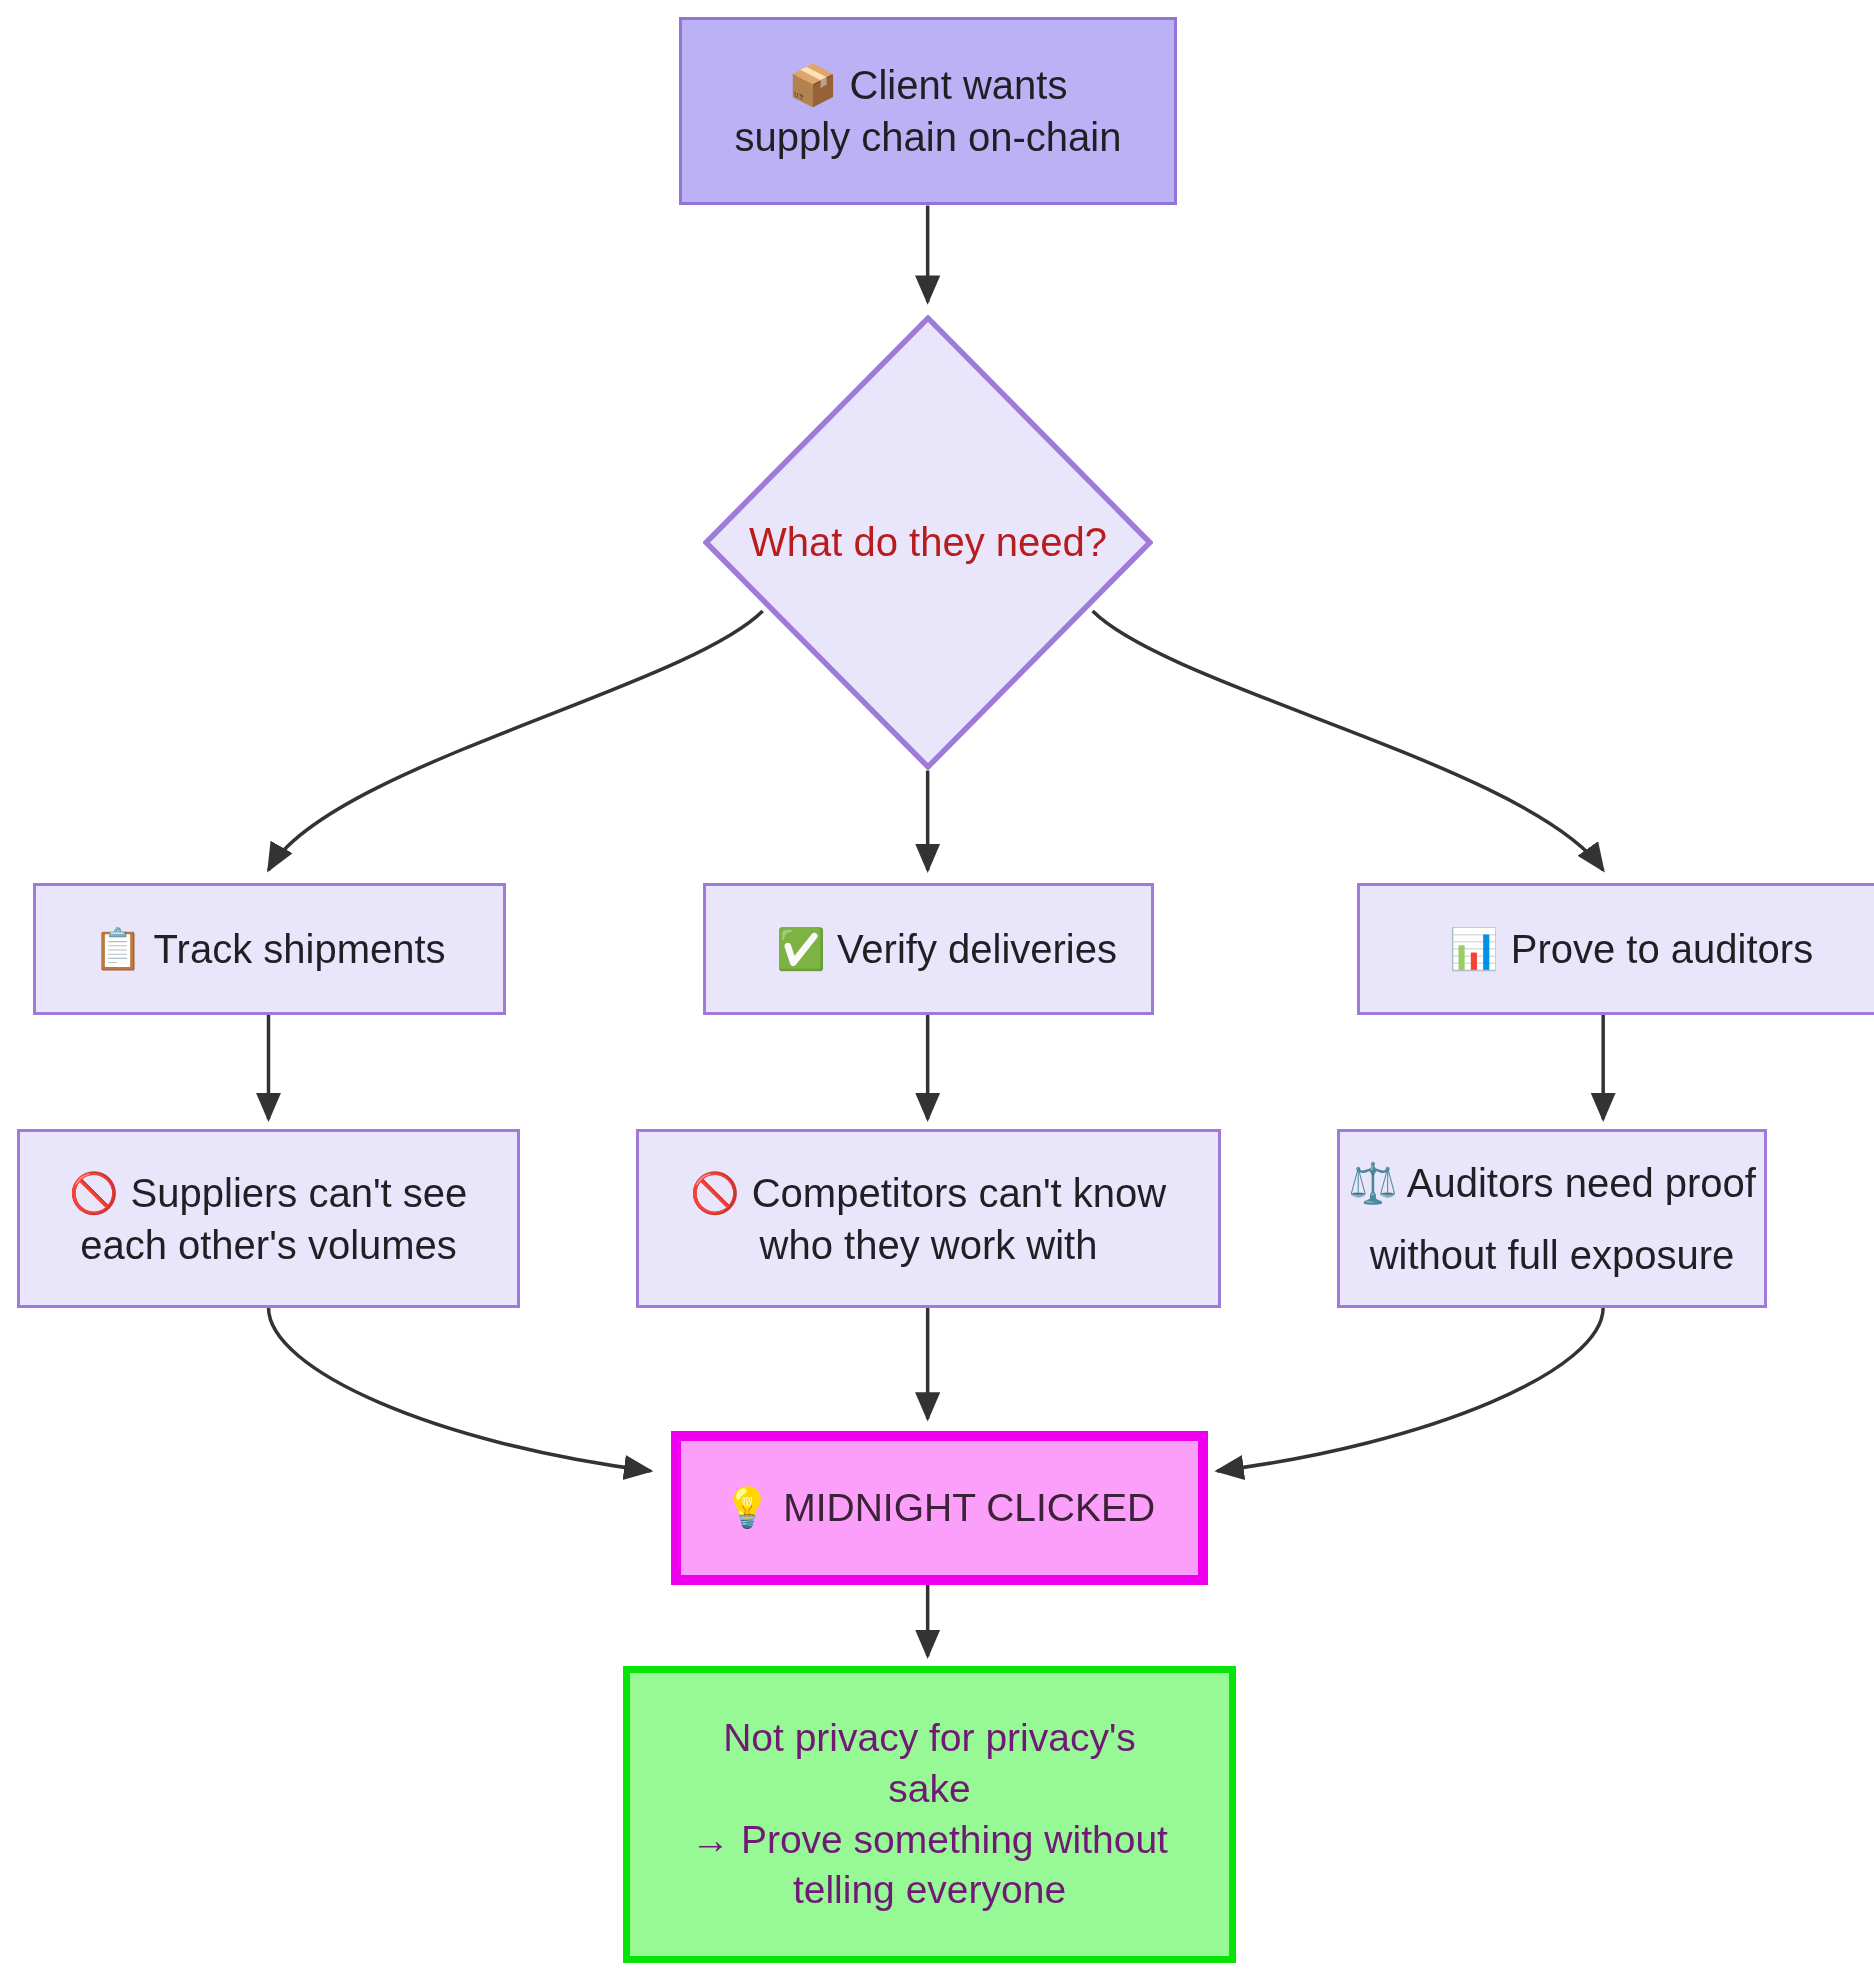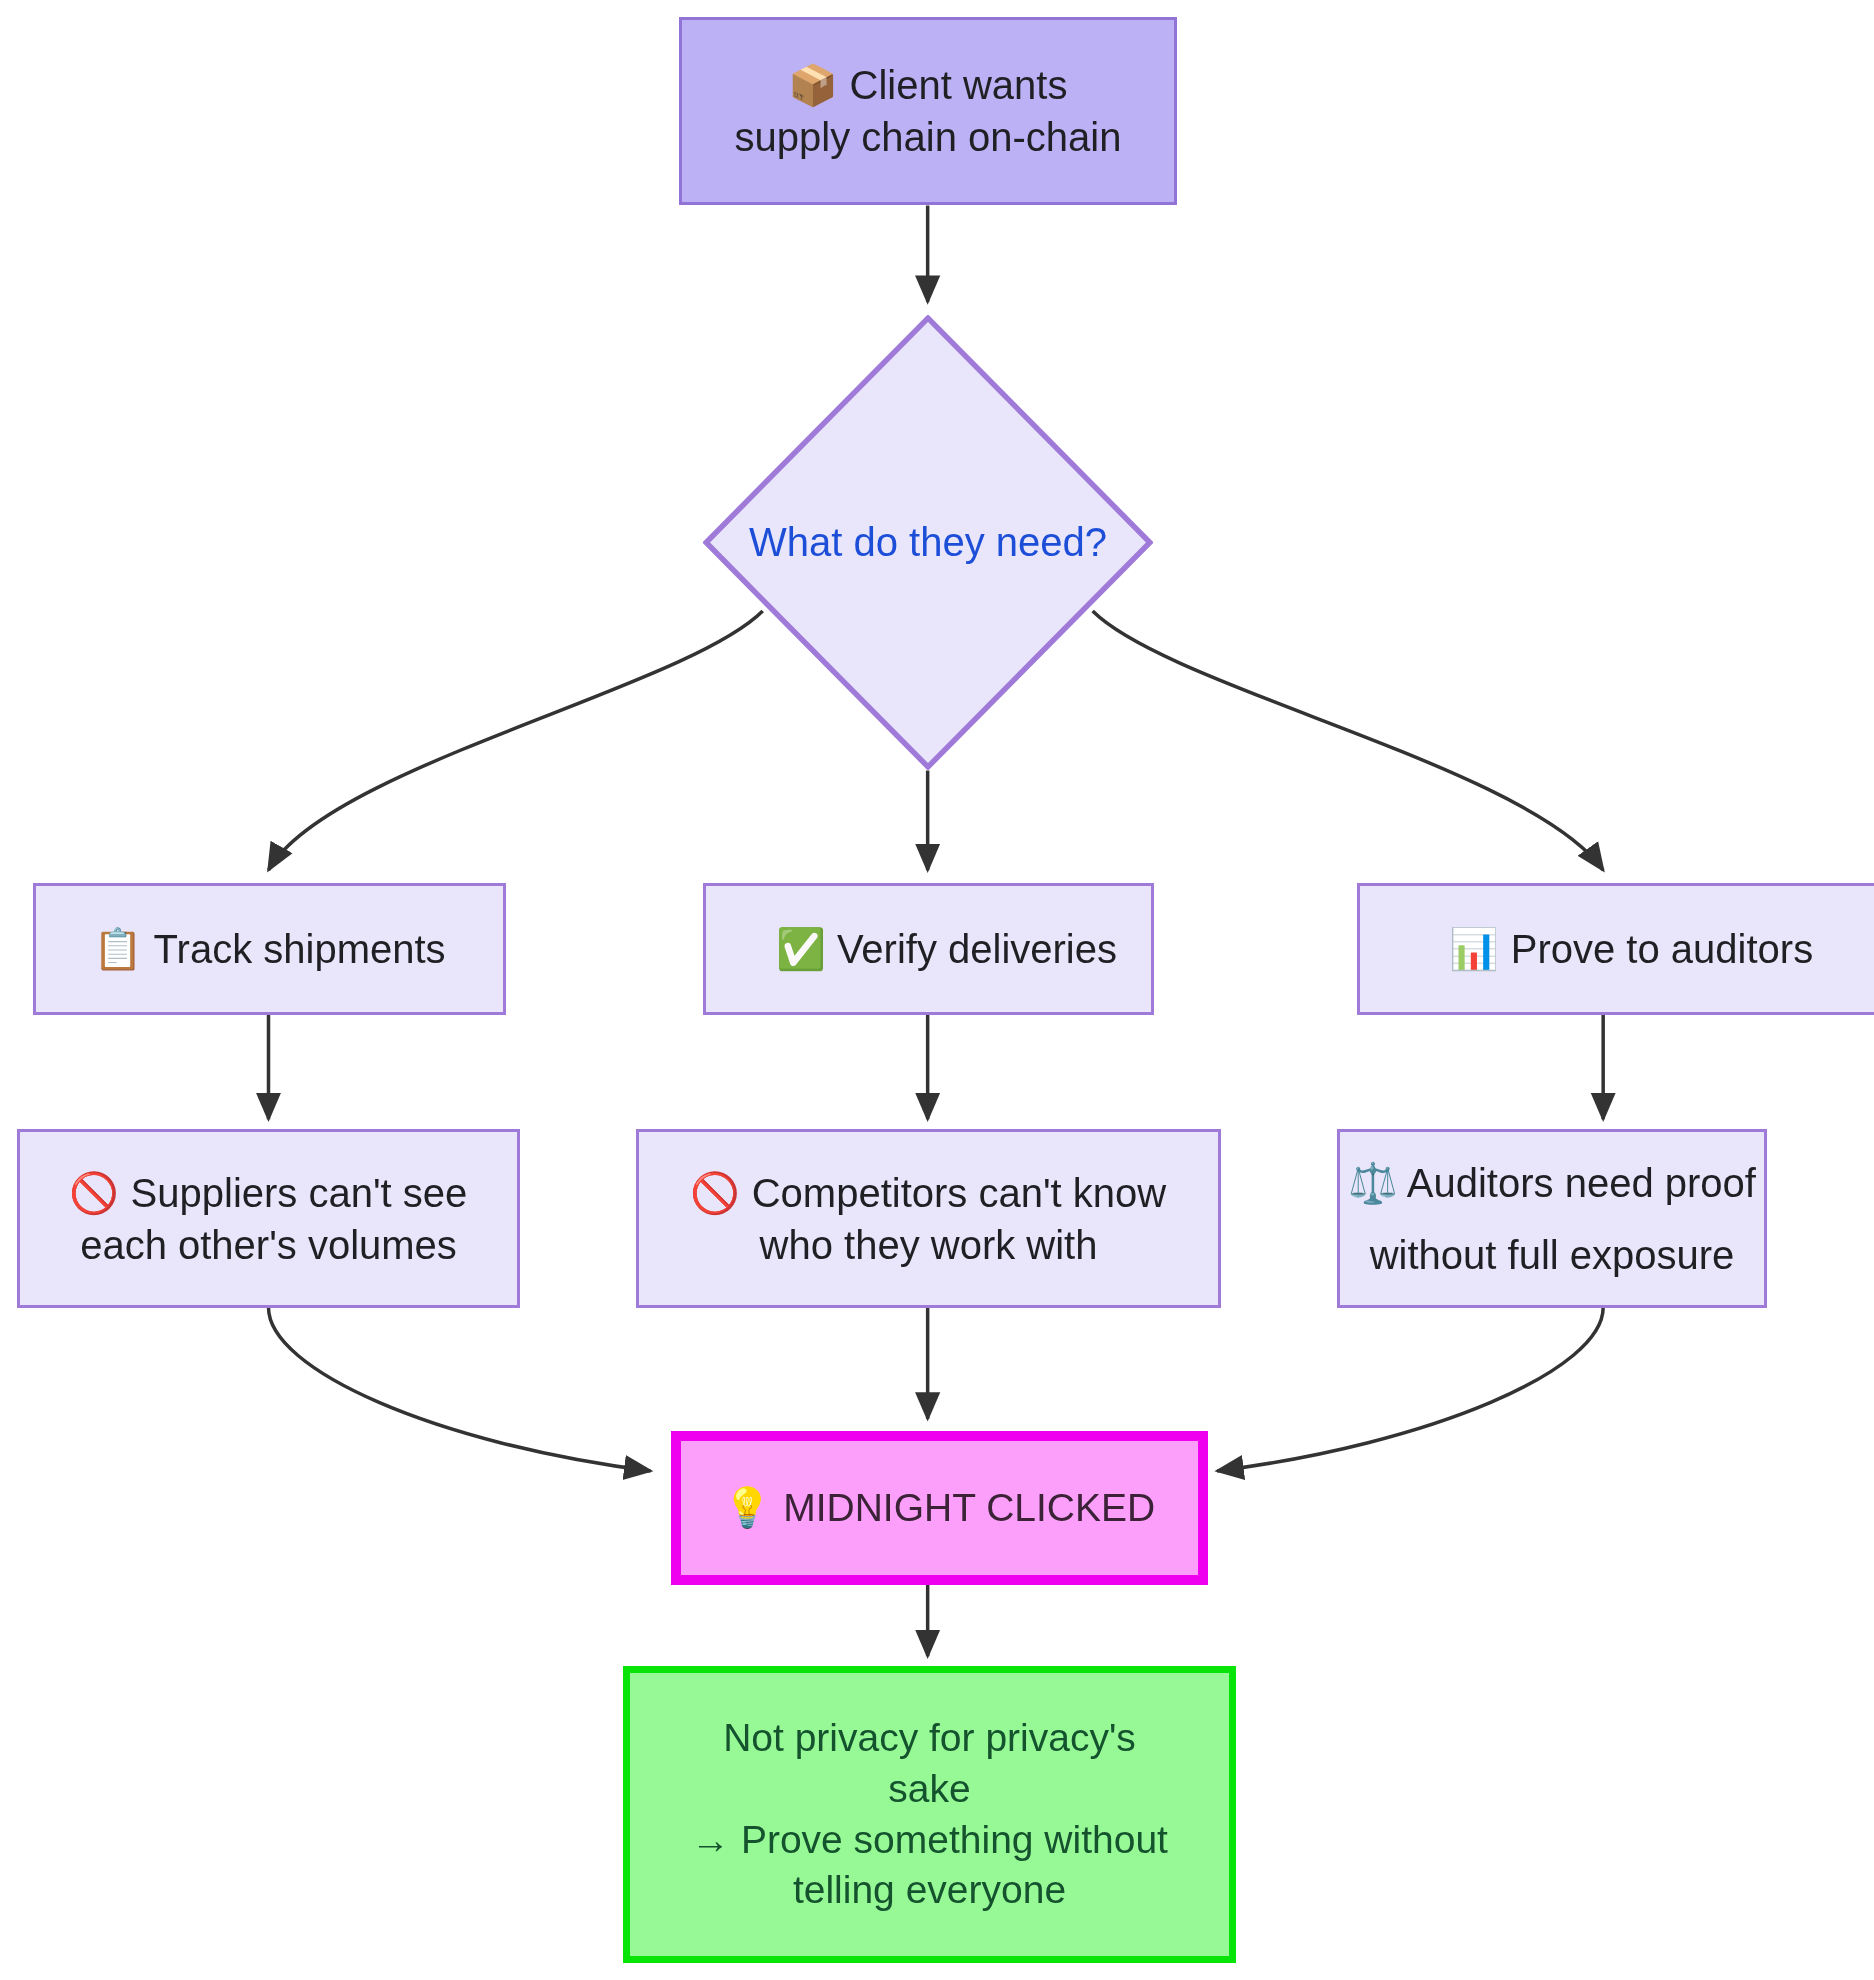--- a/index.html
+++ b/index.html
@@ -56,41 +56,41 @@
   .n-highlight {
     background: #fb9ffb;
     border: 10px solid #ef00ef;
     font-size: 39px;
     color: #3b2236;
   }
   .n-result {
     background: #96f996;
     border: 7.8px solid #08e408;
     font-size: 39px;
-    color: #14532d;
+    color: #701a75;
   }
 
   
   .n-decision {
     position: absolute;
     display: flex;
     align-items: center;
     justify-content: center;
   }
   .n-decision .diamond-shape {
     position: absolute;
     left: 0; top: 0;
     width: 100%;
     height: 100%;
   }
   .n-decision .dlabel {
     position: relative;
     z-index: 2;
     font-size: 40px;
-    color: #1d4ed8;
+    color: #b91c1c;
     white-space: nowrap;
   }
 </style>
 </head>
 <body>
 
 <div id="canvas">
 
   <svg id="edges" viewBox="0 0 2408 2544">
     <defs>

